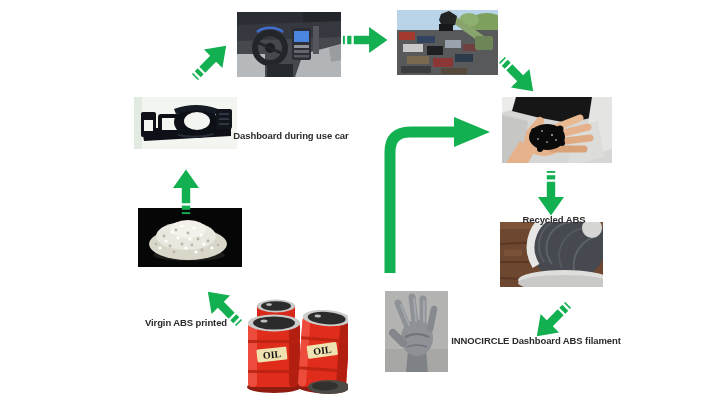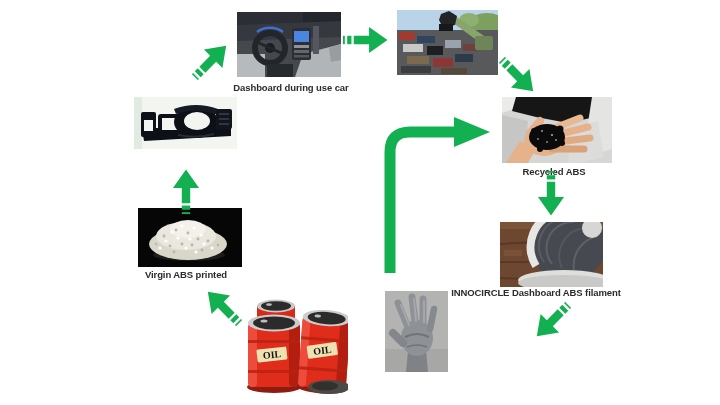--- a/index.html
+++ b/index.html
@@ -1,21 +1,21 @@
 <!DOCTYPE html>
 <html><head>
 <meta charset="utf-8">
 <style>
   html,body{margin:0;padding:0;background:#fff;}
   .canvas{position:relative;width:720px;height:405px;background:#ffffff;overflow:hidden;
           font-family:"Liberation Sans",sans-serif;}
   .photo{position:absolute;overflow:hidden;}
   .photo svg{display:block;width:100%;height:100%;}
   .lbl{position:absolute;font-weight:bold;font-size:9.5px;line-height:11px;color:#2b2b2b;
-       text-align:center;letter-spacing:-0.1px;white-space:nowrap;}
+       text-align:center;letter-spacing:-0.1px;white-space:nowrap;margin-top:48px;}
   .arrow{position:absolute;width:46px;height:32px;}
   .elbow{position:absolute;}
   .defs{position:absolute;width:0;height:0;overflow:hidden;}
 </style>
 </head>
 <body>
 
 <div class="canvas">
 
   <svg class="defs" aria-hidden="true">

